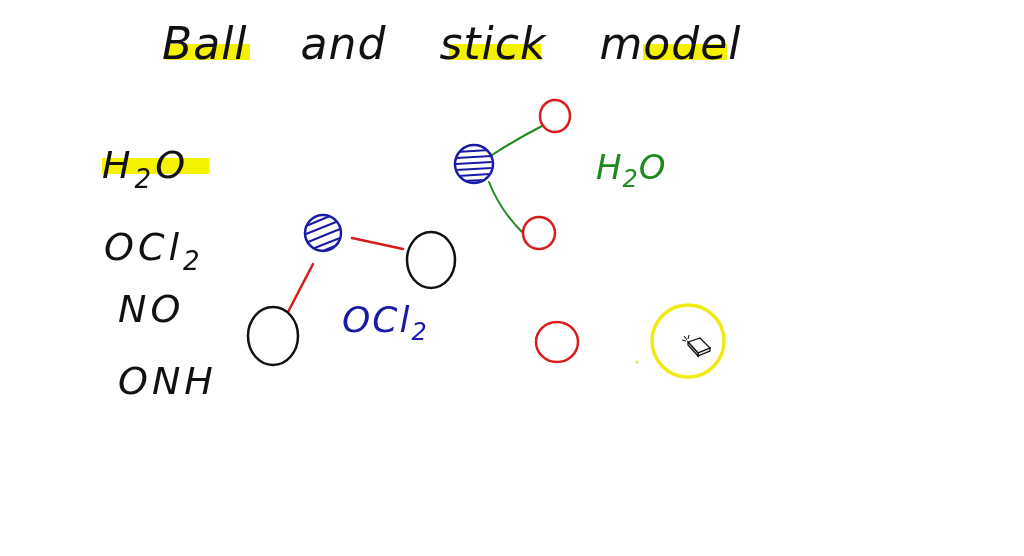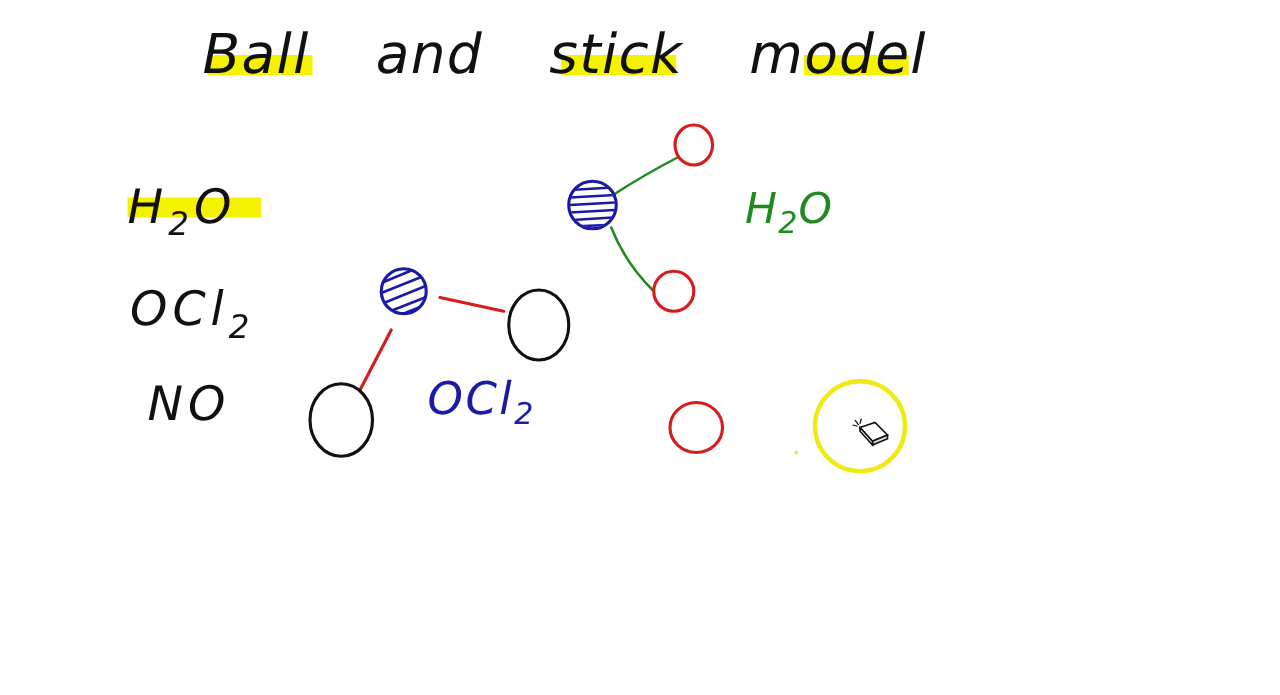--- a/index.html
+++ b/index.html
@@ -73,22 +73,25 @@
 
   <div class="hw formula" style="left:102px; top:146px;">
     <span class="hl-wrap">
       <span class="hl"></span>
       <span class="txt"><span>H</span><sub>2</sub><span>O</span></span>
     </span>
   </div>
   <div class="hw formula" style="left:104px; top:228px;">
     <span>OCl</span><sub>2</sub>
   </div>
-  <div class="hw formula" style="left:118px; top:304px;text-align:right;">
+  <div class="hw formula" style="left:118px; top:290px;text-align:right;">
     <span>NO</span>
+  </div>
+  <div class="hw formula" style="left:118px; top:362px;">
+    <span>ONH</span>
   </div>
 
   <svg class="drawing" width="1024" height="556" viewBox="0 0 1024 556">
     <defs>
       <clipPath id="clipA">
           <circle cx="323" cy="233" r="18"></circle>
         </clipPath>
       <clipPath id="clipB">
           <circle cx="474" cy="164" r="18"></circle>
         </clipPath>

